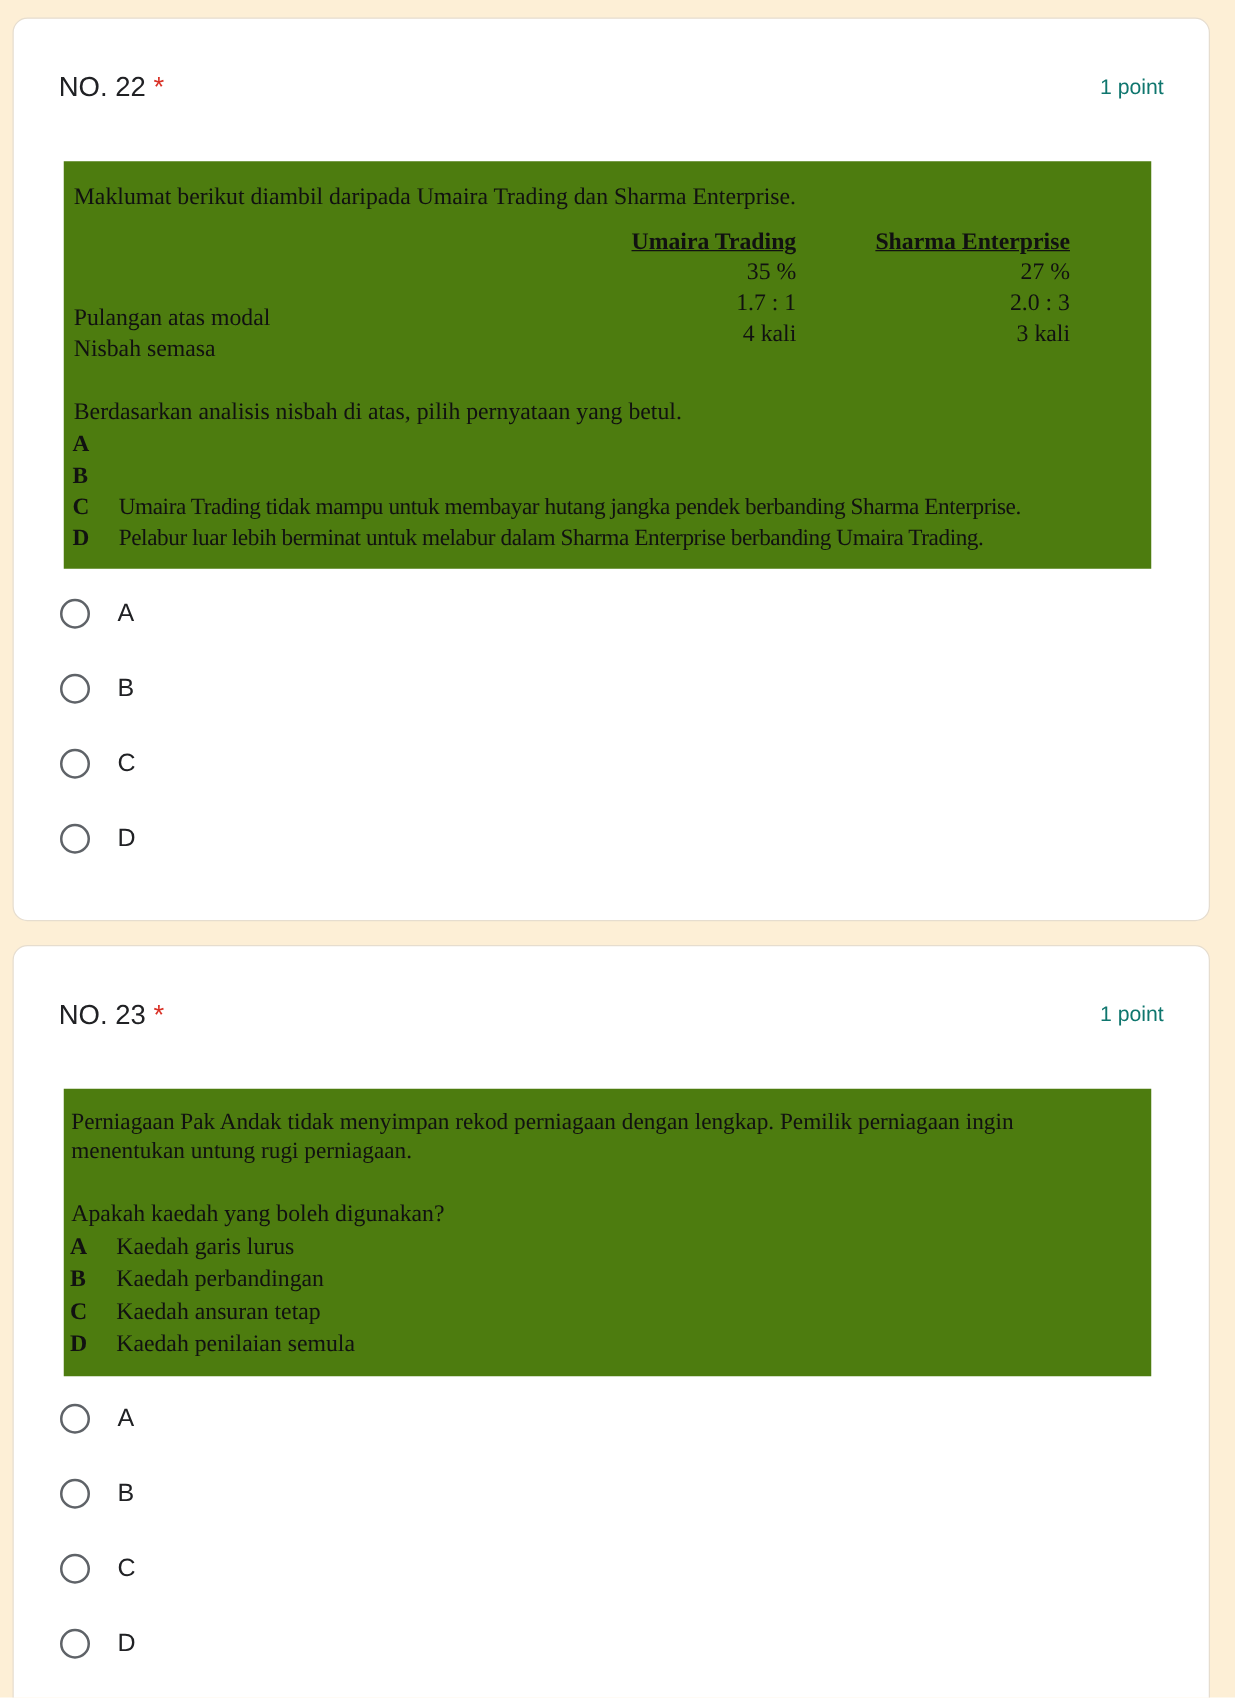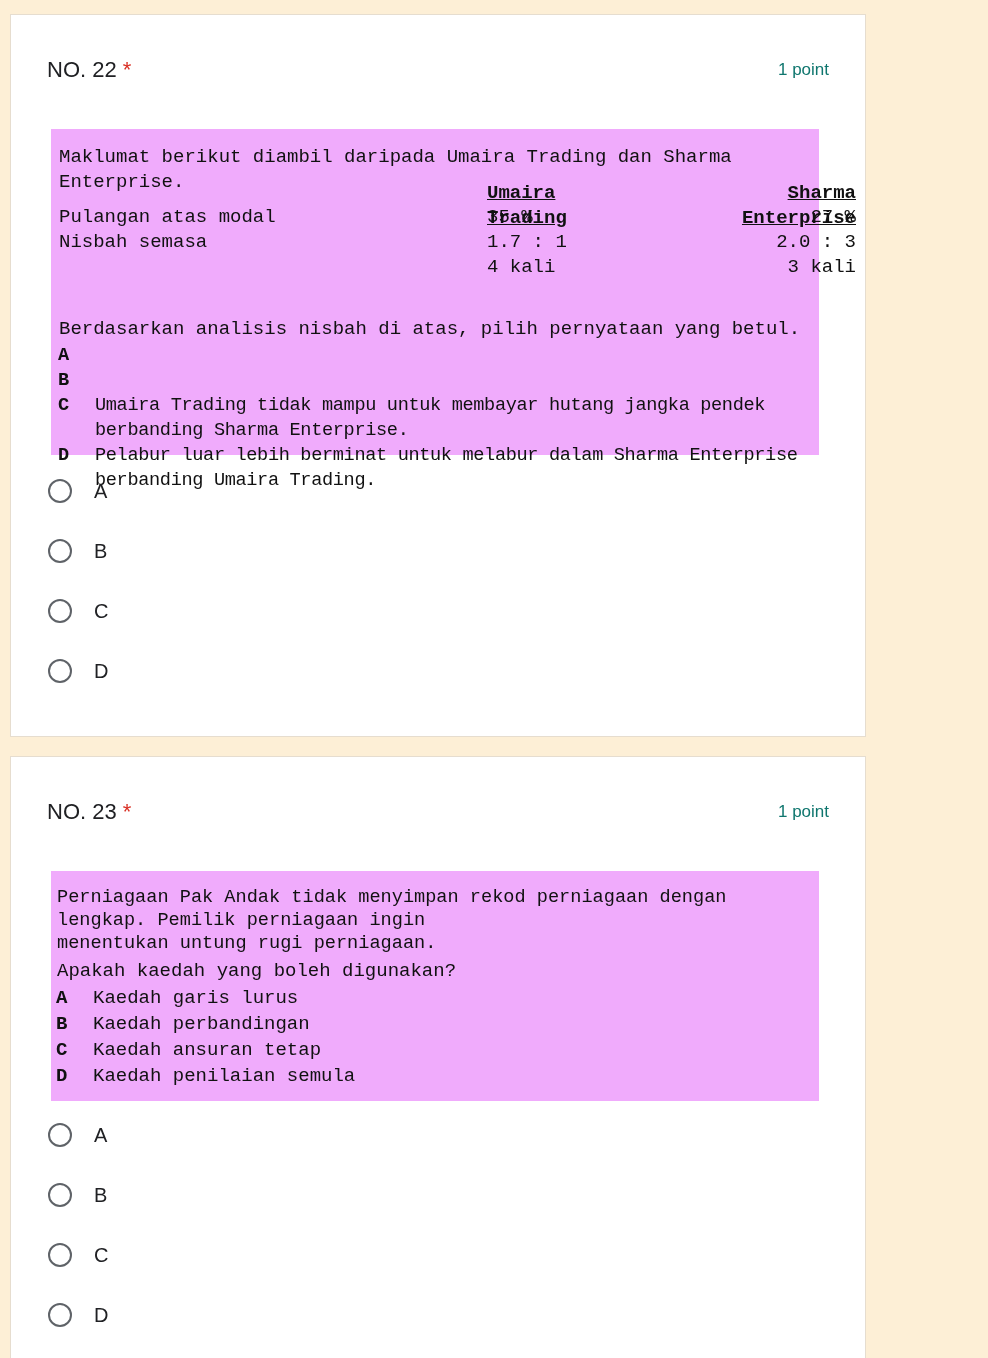--- a/index.html
+++ b/index.html
@@ -3,38 +3,38 @@
 <meta charset="utf-8">
 <style>
   html, body { margin: 0; padding: 0; }
   body {
     width: 988px; height: 1358px; overflow: hidden;
     background: #fdefd6;
     font-family: "Liberation Sans", sans-serif;
     position: relative;
   }
   .card {
-    position: absolute; left: 10px; width: 856px;
-    background: #ffffff; border-radius: 0;
+    position: absolute; left: 10px; width: 958px;
+    background: #ffffff; border-radius: 12px;
     border: 1px solid #e6ddcf;
     box-sizing: border-box;
   }
   .q-header { position: absolute; left: 36px; right: 36px; top: 42px; display: flex; justify-content: space-between; align-items: center; }
   .q-title { font-size: 22px; color: #202124; }
   .q-required { color: #d93025; margin-left: 6px; font-size: 22px; }
   .q-points { font-size: 17px; color: #0f766e; }
   .q-image {
     position: absolute; left: 40px; right: 46px;
-    font-family: Liberation Mono, monospace; color: #111; background: #f0abfc;
+    font-family: Liberation Serif, serif; color: #111; background: #4d7c0f;
   }
   .serif { font-size: 19px; line-height: 25px; }
   .tbl { position: relative; }
   .tbl .row { position: relative; height: 25px; }
-  .tbl .lab { position: absolute; left: 8px; }
-  .tbl .c1 { position: absolute; left: 436px; width: 150px; text-align: left; }
+  .tbl .lab { position: absolute; left: 8px; margin-top: 37px; }
+  .tbl .c1 { position: absolute; left: 436px; width: 150px; text-align: right; }
   .tbl .c2 { position: absolute; left: 630px; width: 175px; text-align: right; }
   .tbl .hdr { font-weight: bold; text-decoration: underline; }
   .opt-line { display: flex; }
   .opt-letter { font-weight: bold; width: 37px; padding-left: 7px; flex: none; }
   .choices { position: absolute; left: 36px; }
   .choice { display: flex; align-items: center; height: 60px; cursor: pointer; }
   .radio {
     width: 24px; height: 24px; border-radius: 50%;
     border: 2px solid #5f6368; box-sizing: border-box; margin-left: 1px;
   }

